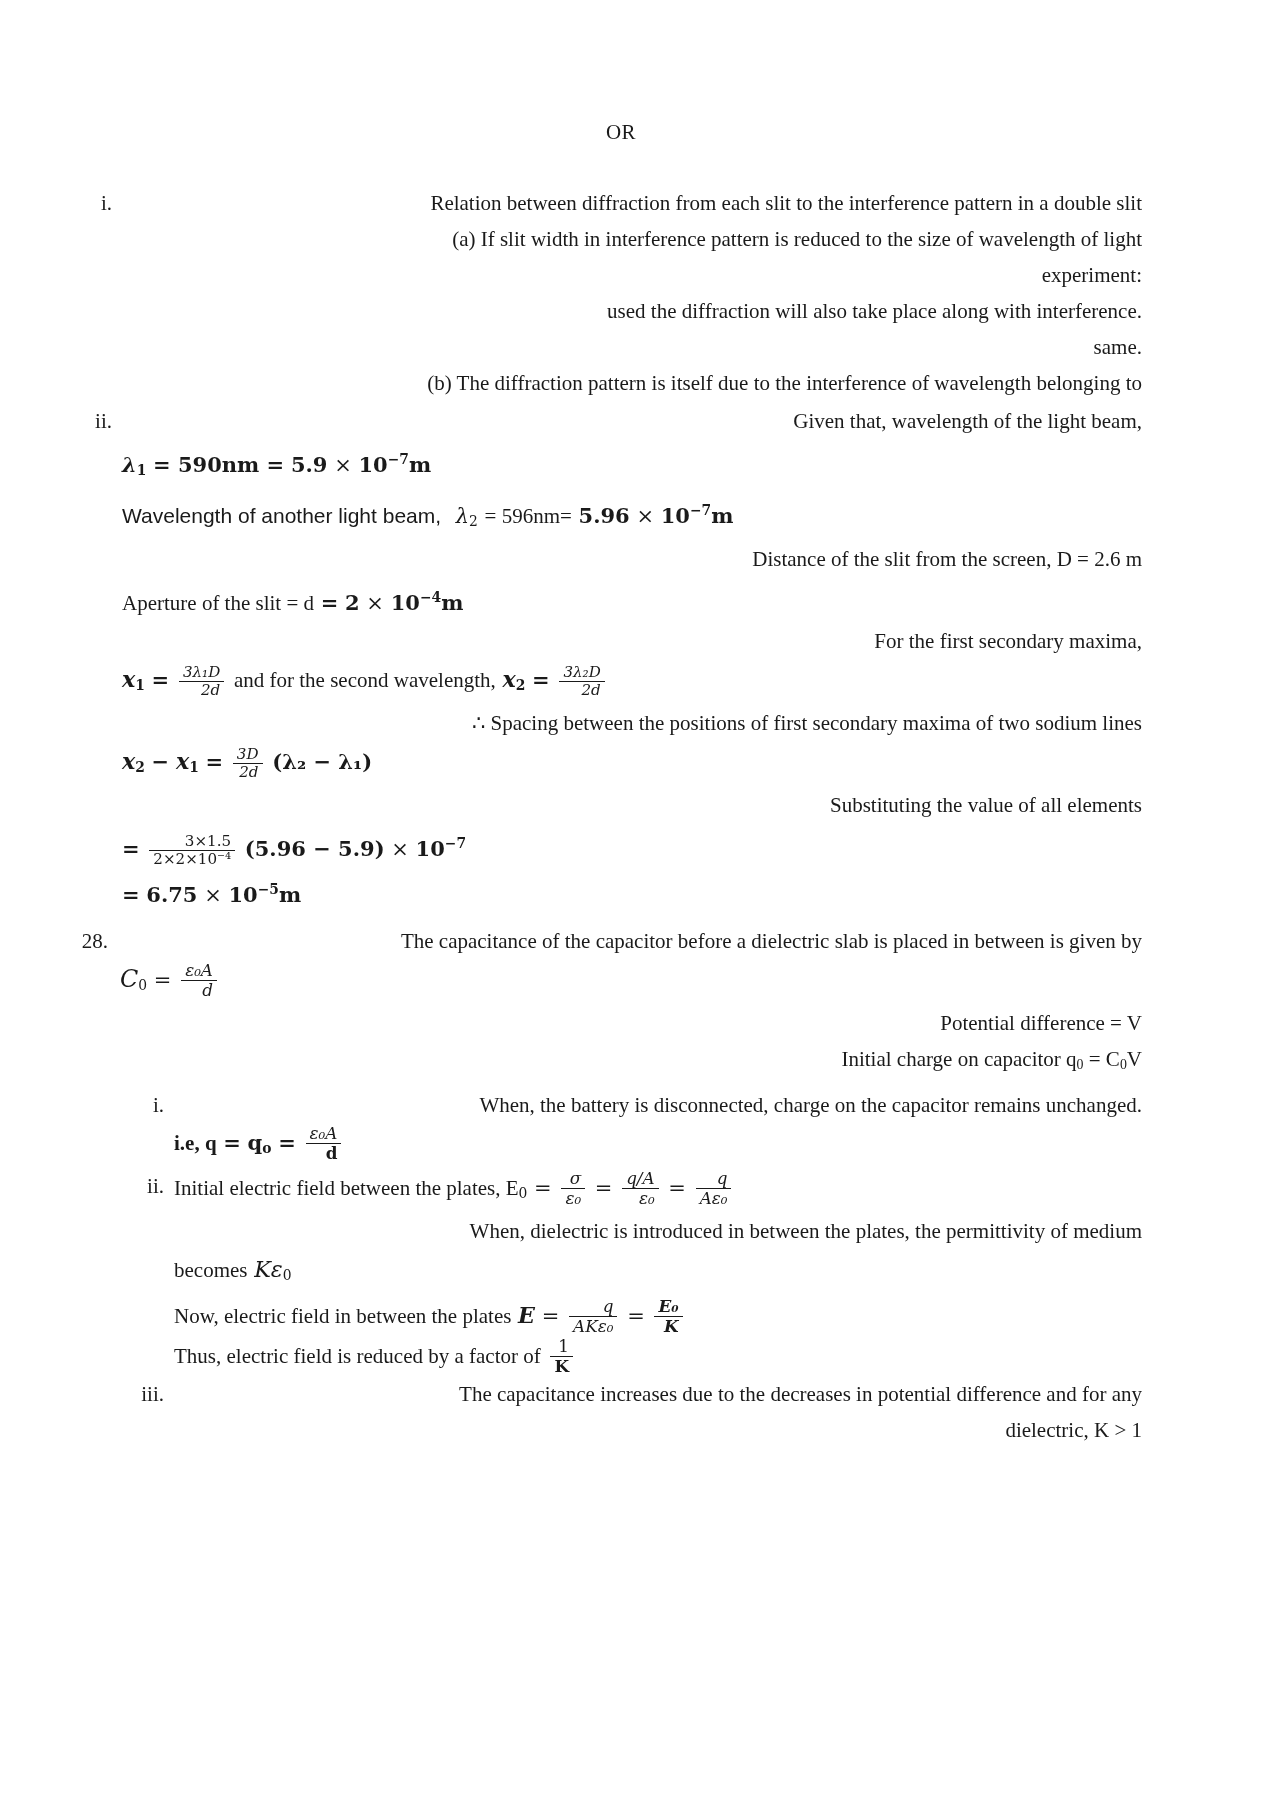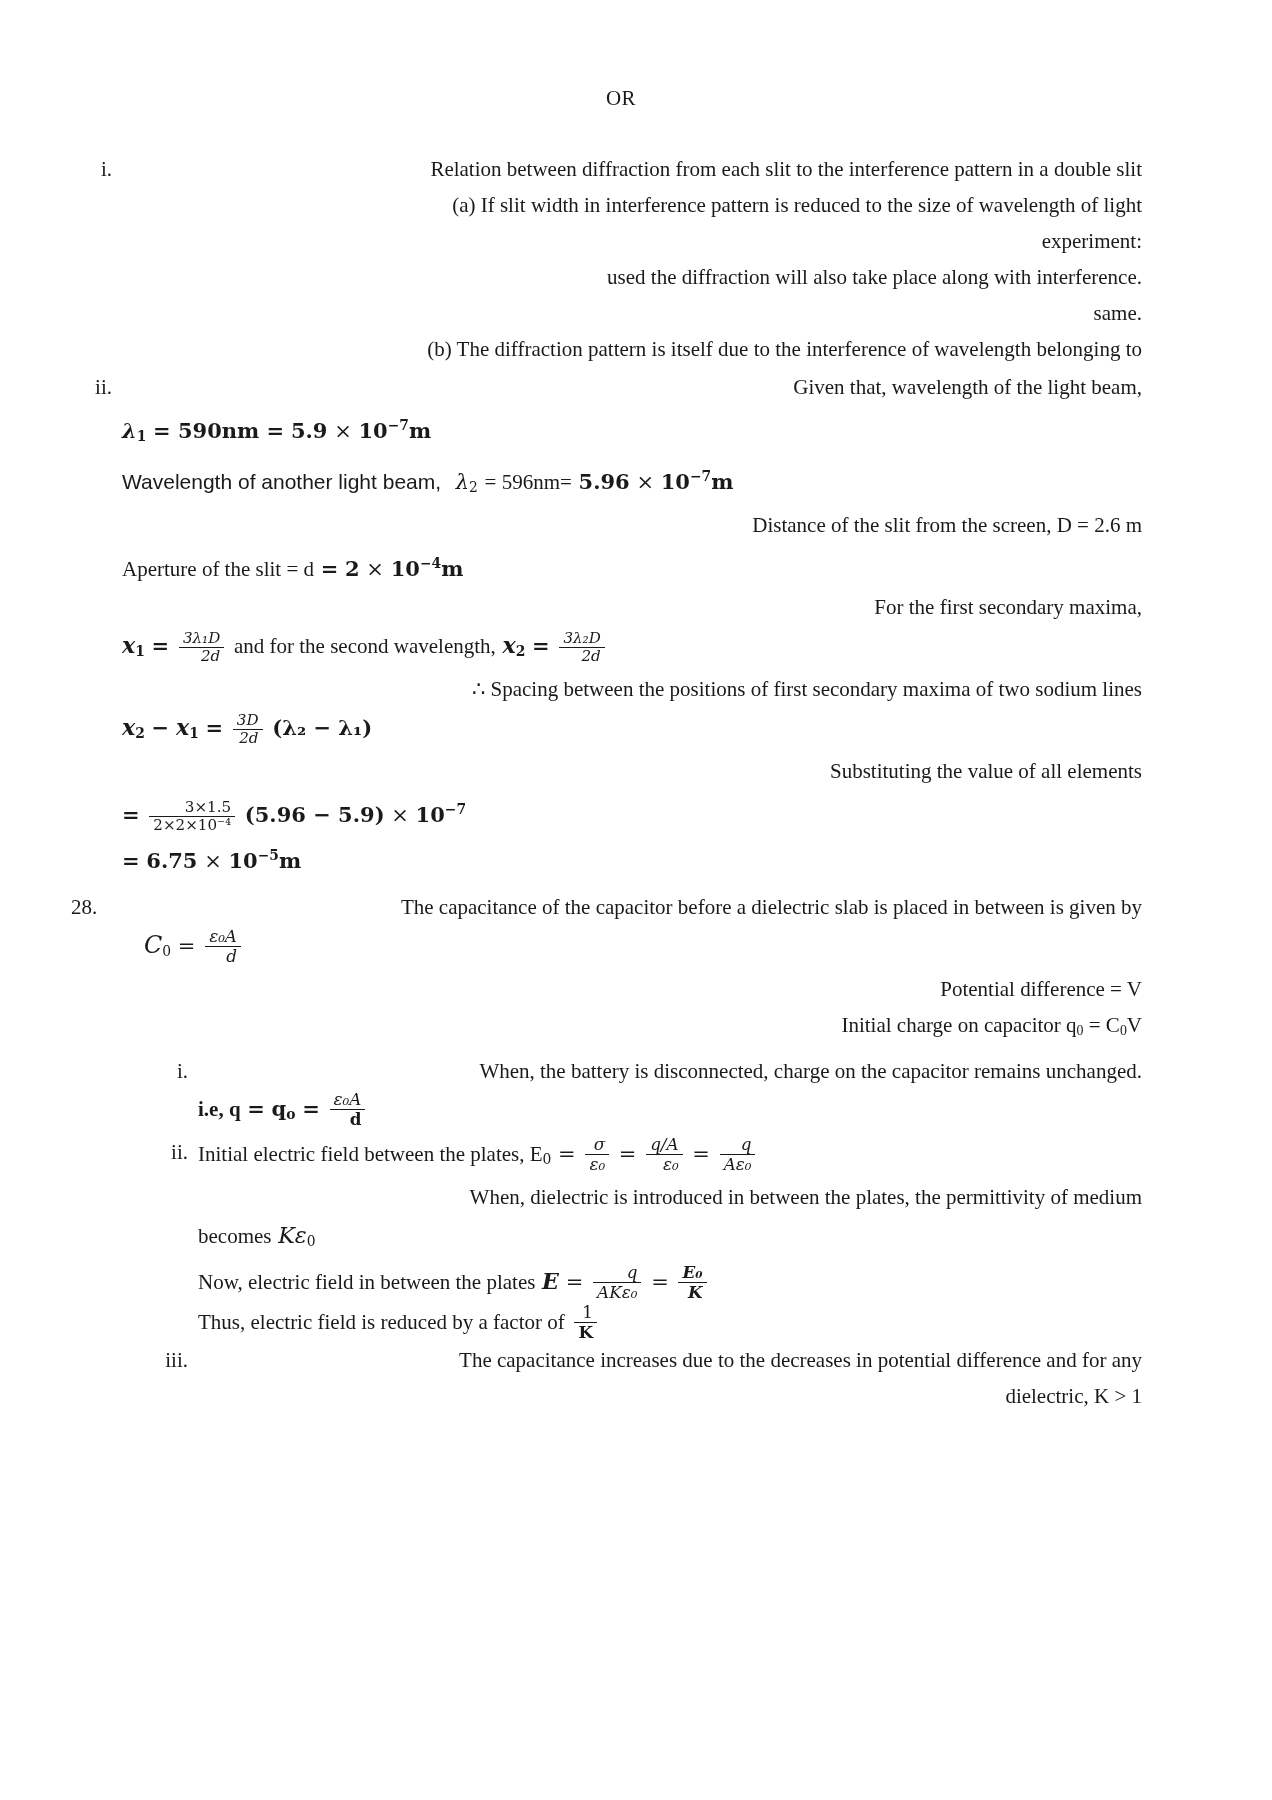--- a/index.html
+++ b/index.html
@@ -12,21 +12,21 @@
     height: 1800px;
     font-family: "Liberation Serif", serif;
     color: #1a1a1a;
     -webkit-font-smoothing: antialiased;
   }
   .page {
     position: relative;
     width: 1272px;
     height: 1800px;
     box-sizing: border-box;
-    padding: 86px 130px 60px 60px;
+    padding: 120px 130px 60px 60px;
   }
   .or-line {
     text-align: center;
     font-size: 21px;
     letter-spacing: 0.5px;
     margin: 0 0 40px 0;
     padding-left: 40px;
   }
   
   .roman-list {
@@ -48,21 +48,21 @@
     padding-right: 10px;
   }
   .m-roman { width: 52px; }
   .m-num   { width: 52px; }
   .body-col {
     flex: 1 1 auto;
     font-size: 21px;
     line-height: 36px;
   }
   .txt { font-size: 21px; line-height: 36px; text-align: right; }
-  .q28-body { padding-left: 2px; margin-left: 24px; }
+  .q28-body { padding-left: 2px; }
 
   
   .math {
     font-family: "DejaVu Serif", serif;
     font-size: 21px;
     line-height: 40px;
     white-space: nowrap;
   }
   .mi { font-style: italic; }
   .mb { font-weight: bold; }
@@ -190,21 +190,21 @@
           <span class="mb">6.75</span>
           <span>×</span>
           <span class="mb">10</span><sup class="e mb">−5</sup><span class="mb">m</span>
         </div>
 
       </div>
     </li>
   </ul>
 
   <div class="li mt6" style="margin-top:8px;">
-    <div class="marker m-num" style="width:48px;text-align:center;">28.</div>
+    <div class="marker m-num" style="width:48px;">28.</div>
     <div class="body-col q28-body">
 
       <div class="txt">The capacitance of the capacitor before a dielectric slab is placed in between is given by</div>
 
       <div class="math eqline">
         <span class="mi bigital" style="font-size:1.14em">C</span><sub class="s">0</sub>
         <span>=</span>
         <span class="frac">
           <span class="num mi">ε₀A</span>
           <span class="den mi">d</span>

